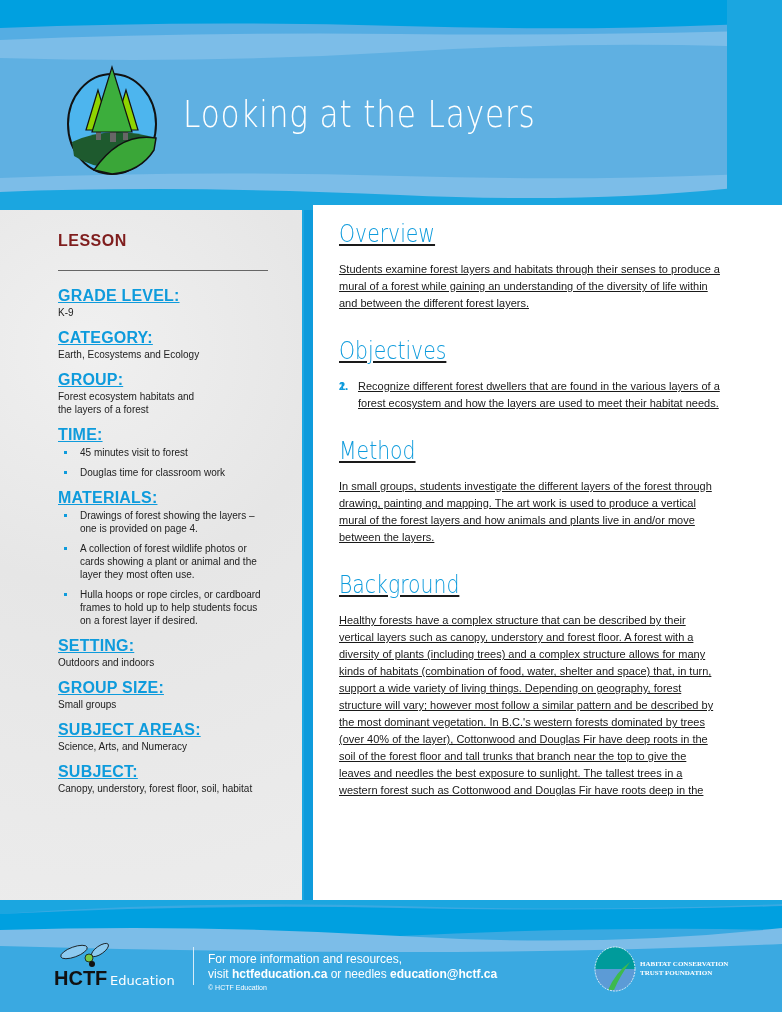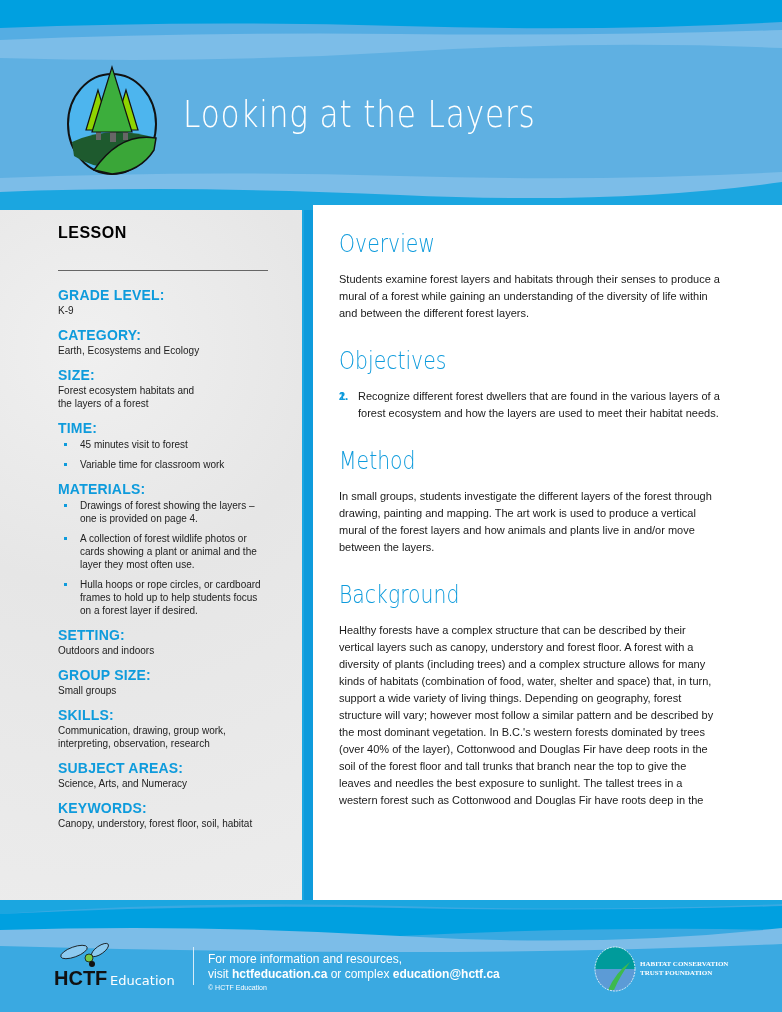--- a/index.html
+++ b/index.html
@@ -1,33 +1,33 @@
 <!DOCTYPE html>
 <html><head>
   <meta charset="utf-8">
   <style>
     html, body { margin:0; padding:0; }
     body { width:782px; height:1012px; position:relative; overflow:hidden; background:#1ba6e0; font-family:"Liberation Sans", sans-serif; }
-    .hdr { position:absolute; left:0; top:0; width:782px; height:210px; background:#5fb0e2; overflow:hidden; }
+    .hdr { position:absolute; left:0; top:0; width:727px; height:210px; background:#5fb0e2; overflow:hidden; }
     .hdr svg.waves { position:absolute; left:0; top:0; }
     .logo { position:absolute; left:60px; top:62px; width:105px; height:115px; }
     .title { position:absolute; left:183px; top:92px; color:#fff; font-family:"DejaVu Sans", sans-serif; font-size:38px; font-weight:300; letter-spacing:1px; transform:scaleX(0.82); transform-origin:left top; white-space:nowrap; }
     .sidebar { position:absolute; left:0; top:210px; width:302px; height:690px; background:#e8e8e8; background-image:radial-gradient(circle at 30% 20%, #f0f0f0 0, #e6e6e6 40%, #ececec 100%); }
     .divider-bar { position:absolute; left:304px; top:210px; width:9px; height:690px; background:#0e9bdc; }
     .main { position:absolute; left:313px; top:205px; width:469px; height:695px; background:#fff; }
-    .lesson { position:absolute; left:58px; top:224px; color:#000000; font-weight:bold; font-size:16px; letter-spacing:0.5px; }
+    .lesson { position:absolute; left:58px; top:232px; color:#7f1d1d; font-weight:bold; font-size:16px; letter-spacing:0.5px; }
     .rule { position:absolute; left:58px; top:270px; width:210px; height:1px; background:#666; }
     .side-content { position:absolute; left:58px; top:287px; width:230px; font-size:10px; color:#222; }
     .sec { margin-bottom:10px; }
-    .sec-label { color:#0e9bdc; font-weight:bold; font-size:14px; letter-spacing:0.2px; margin-bottom:1px; }
+    .sec-label { color:#0e9bdc; font-weight:bold; font-size:16px; letter-spacing:0.2px; margin-bottom:1px;text-decoration:underline; }
     .sec-val { line-height:13px; }
     .sec ul { margin:2px 0 0 0; padding:0 0 0 22px; list-style:none; }
     .sec li { position:relative; line-height:13px; margin-bottom:7px; }
     .sec li::before { content:""; position:absolute; left:-16px; top:5px; width:3px; height:3px; background:#0e9bdc; }
-    .content { position:absolute; left:339px; top:227px; width:390px; font-size:11px; color:#1a1a1a; }
+    .content { position:absolute; left:339px; top:217px; width:390px; font-size:11px; color:#1a1a1a;text-decoration:underline; }
     .h2 { color:#0e9bdc; font-family:"DejaVu Sans", sans-serif; font-size:24px; font-weight:300; transform:scaleX(0.85); transform-origin:left; margin:0 0 10px 0; height:34px; line-height:34px; }
     .p { line-height:17px; margin:0 8px 22px 0; }
     .ol { margin:0 0 22px 0; padding:0; list-style:none; }
     .ol li { position:relative; padding-left:19px; line-height:17px; margin-bottom:10px; }
     .ol .num { position:absolute; left:0; top:0; color:#0e9bdc; font-weight:bold; }
     .footer { position:absolute; left:0; top:900px; width:782px; height:112px; background:#3aa9e1; overflow:hidden; }
     .footer svg.fw { position:absolute; left:0; top:0; }
     .hctf-logo { position:absolute; left:52px; top:38px; width:125px; height:50px; }
     .vsep { position:absolute; left:193px; top:47px; width:1px; height:38px; background:#d6ecf8; }
     .finfo { position:absolute; left:208px; top:52px; color:#fff; font-size:12px; line-height:15px; }
@@ -68,56 +68,52 @@
 <div class="side-content">
   <div class="sec">
     <div class="sec-label">GRADE LEVEL:</div>
     <div class="sec-val">K-9</div>
   </div>
   <div class="sec">
     <div class="sec-label">CATEGORY:</div>
     <div class="sec-val">Earth, Ecosystems and Ecology</div>
   </div>
   <div class="sec">
-    <div class="sec-label">SIZE:</div>
+    <div class="sec-label">GROUP:</div>
     <div class="sec-val" style="width:150px">Forest ecosystem habitats and the layers of a forest</div>
   </div>
   <div class="sec">
     <div class="sec-label">TIME:</div>
     <ul>
       <li>45 minutes visit to forest</li>
-      <li>Variable time for classroom work</li>
+      <li>Douglas time for classroom work</li>
     </ul>
   </div>
   <div class="sec">
     <div class="sec-label">MATERIALS:</div>
     <ul style="width:185px">
       <li>Drawings of forest showing the layers – one is provided on page 4.</li>
       <li>A collection of forest wildlife photos or cards showing a plant or animal and the layer they most often use.</li>
       <li>Hulla hoops or rope circles, or cardboard frames to hold up to help students focus on a forest layer if desired.</li>
     </ul>
   </div>
   <div class="sec">
     <div class="sec-label">SETTING:</div>
     <div class="sec-val">Outdoors and indoors</div>
   </div>
   <div class="sec">
     <div class="sec-label">GROUP SIZE:</div>
     <div class="sec-val">Small groups</div>
   </div>
   <div class="sec">
-    <div class="sec-label">SKILLS:</div>
-    <div class="sec-val" style="width:170px">Communication, drawing, group work, interpreting, observation, research</div>
-  </div>
-  <div class="sec">
     <div class="sec-label">SUBJECT AREAS:</div>
     <div class="sec-val">Science, Arts, and Numeracy</div>
   </div>
   <div class="sec">
-    <div class="sec-label">KEYWORDS:</div>
+    <div class="sec-label">SUBJECT:</div>
     <div class="sec-val">Canopy, understory, forest floor, soil, habitat</div>
   </div>
 </div>
 
 <div class="main"></div>
 <div class="content">
   <div class="h2">Overview</div>
   <div class="p">Students examine forest layers and habitats through their senses to produce a mural of a forest while gaining an understanding of the diversity of life within and between the different forest layers.</div>
 
   <div class="h2">Objectives</div>
@@ -143,21 +139,21 @@
     <ellipse cx="22" cy="14" rx="14" ry="5" fill="#8ccaf0" stroke="#111" stroke-width="0.8" transform="rotate(-20 22 14)"></ellipse>
     <ellipse cx="48" cy="12" rx="10" ry="4" fill="#8ccaf0" stroke="#111" stroke-width="0.8" transform="rotate(-35 48 12)"></ellipse>
     <circle cx="37" cy="20" r="4" fill="#7ac943" stroke="#111" stroke-width="0.8"></circle>
     <circle cx="40" cy="26" r="3" fill="#111"></circle>
     <text x="2" y="47" font-family="Liberation Sans, sans-serif" font-weight="bold" font-size="20" fill="#111">HCTF</text>
     <text x="58" y="47" font-family="DejaVu Sans, sans-serif" font-size="13" fill="#fff">Education</text>
   </svg>
   <div class="vsep"></div>
   <div class="finfo">
     <div>For more information and resources,</div>
-    <div><span>visit </span><b>hctfeducation.ca</b><span> or complex </span><b>education@hctf.ca</b></div>
+    <div><span>visit </span><b>hctfeducation.ca</b><span> or needles </span><b>education@hctf.ca</b></div>
     <div class="copy">© HCTF Education</div>
   </div>
   <svg class="htcf" viewBox="0 0 150 46">
     <defs>
         <clipPath id="cc">
           <ellipse cx="21" cy="23" rx="20" ry="22"></ellipse>
         </clipPath>
       </defs>
     <g clip-path="url(#cc)">
       <rect x="0" y="0" width="42" height="23" fill="#009b9b"></rect>

